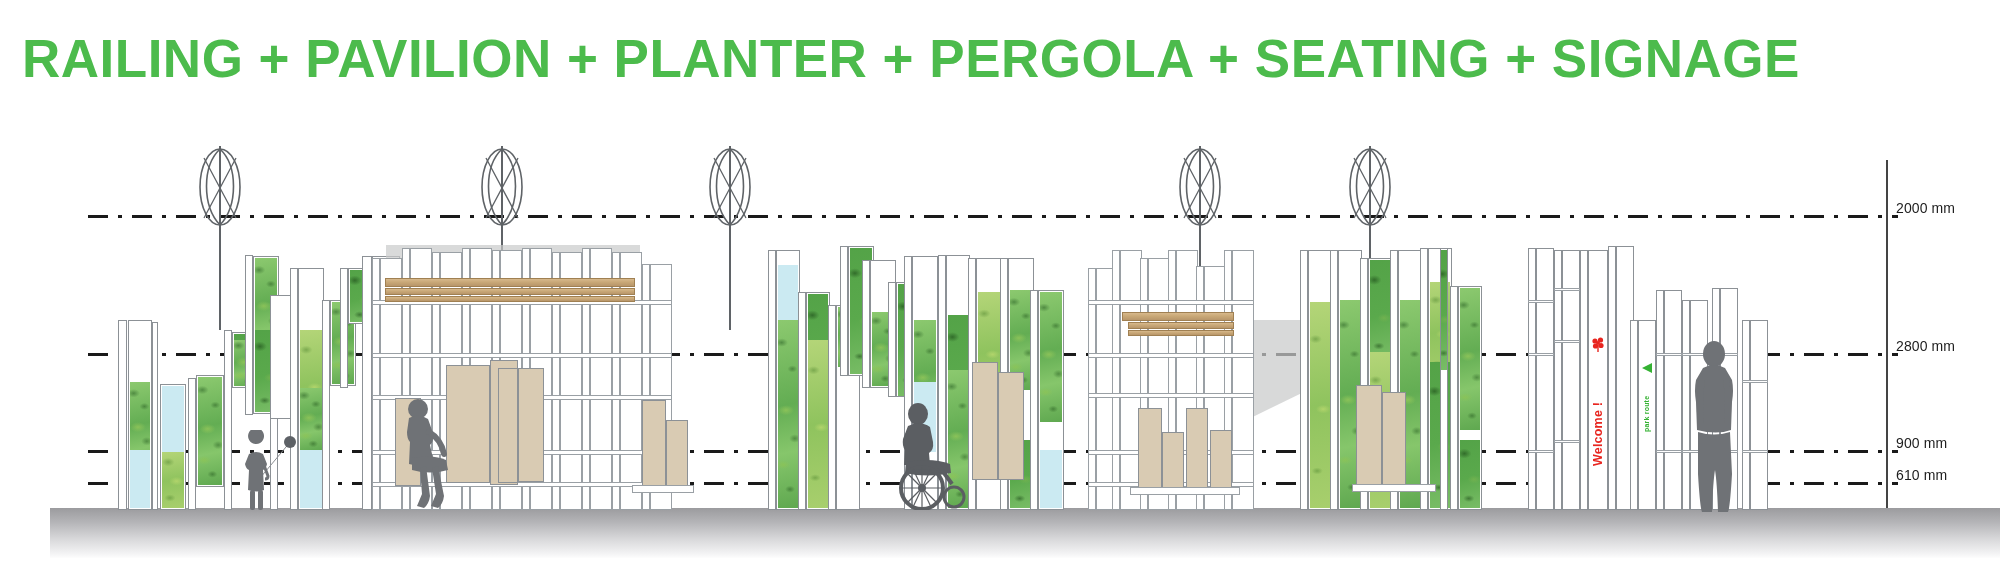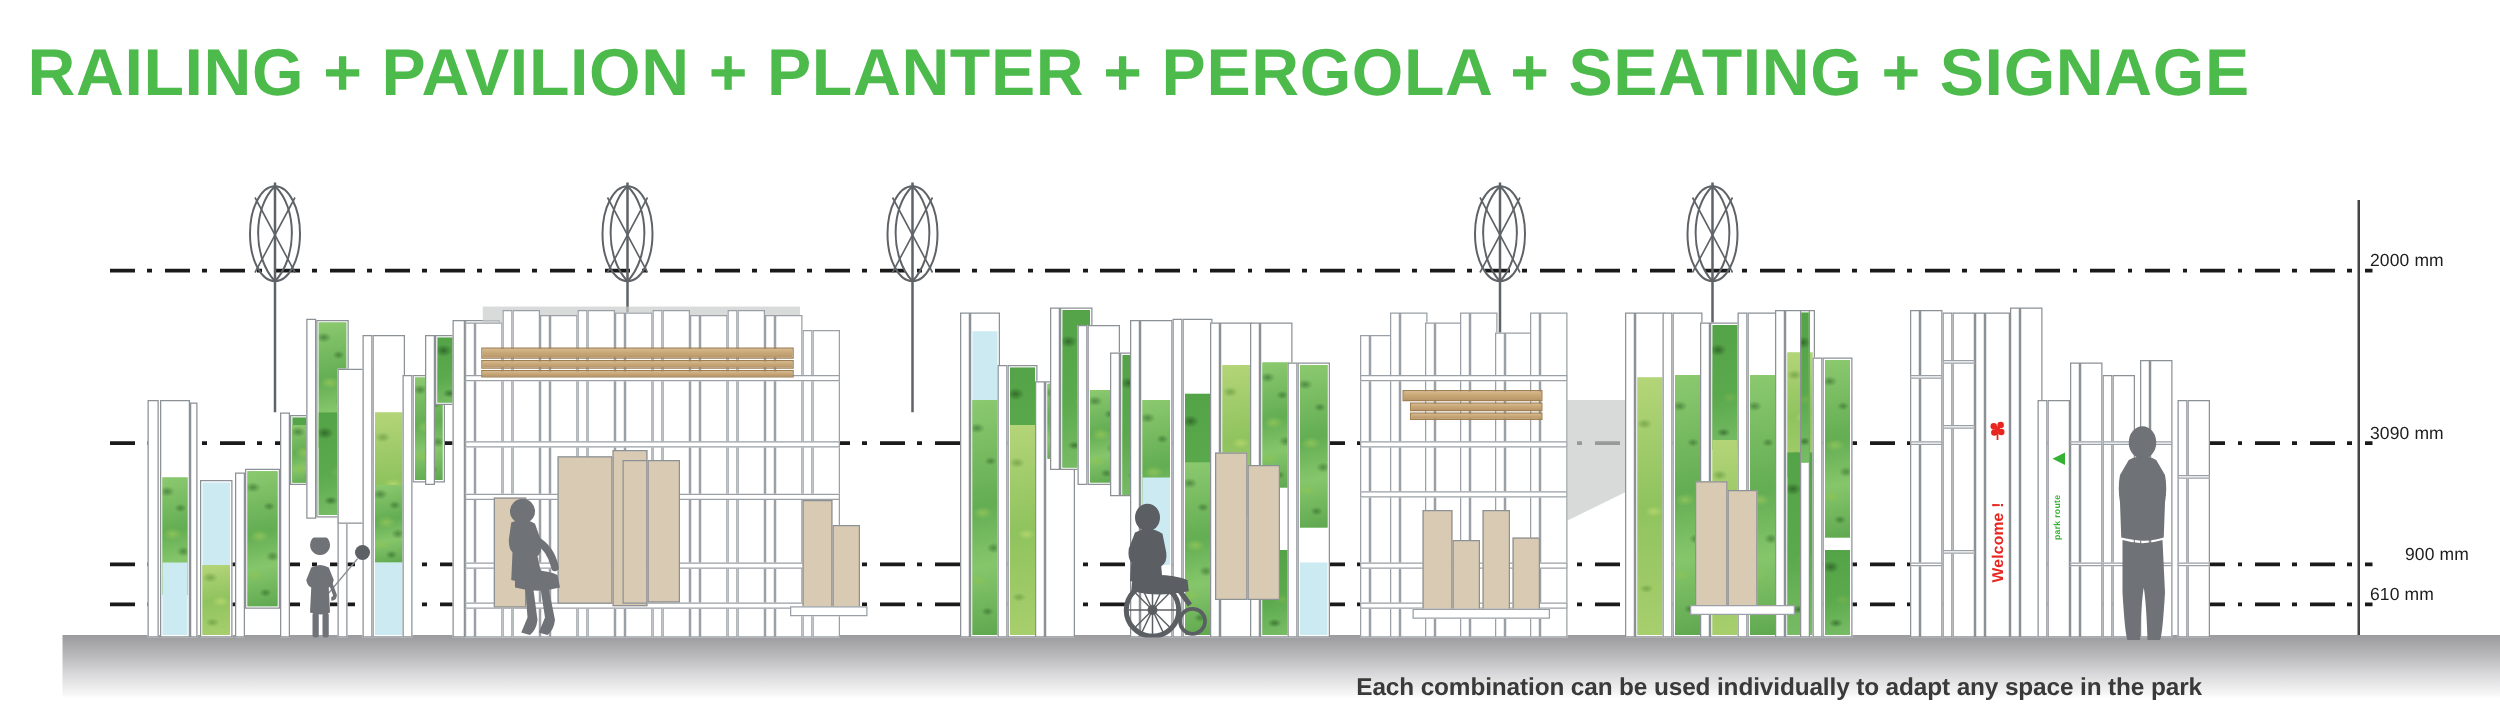--- a/index.html
+++ b/index.html
@@ -499,19 +499,18 @@
         <path d="M19 28 q11 -6 22 0 l7 12 q2 10 0 22 l-1 28 q-14 5 -34 0 l-1 -28 q-2 -12 0 -22 z" fill="#6f7276"></path>
         <path d="M14 92 q16 5 32 0 l2 42 q-2 34 -4 38 l-10 0 q-1 -30 -3 -42 q-2 12 -3 42 l-10 0 q-2 -4 -4 -38 z" fill="#6f7276"></path>
         <path d="M15 40 q-4 20 -1 44 l6 0 q-2 -24 1 -44 z" fill="#6f7276"></path>
         <path d="M45 40 q4 20 1 44 l-6 0 q2 -24 -1 -44 z" fill="#6f7276"></path>
       </svg>
     </div>
   </div>
 
   <div id="dimline"></div>
   <div class="dimlabel" style="left:1896px;top:200px;">2000 mm</div>
-  <div class="dimlabel" style="left:1896px;top:338px;">3090 mm</div>
-  <div class="dimlabel" style="left:1896px;top:435px;margin-left:28px;">900 mm</div>
+  <div class="dimlabel" style="left:1896px;top:338px;">2800 mm</div>
+  <div class="dimlabel" style="left:1896px;top:435px;">900 mm</div>
   <div class="dimlabel" style="left:1896px;top:467px;">610 mm</div>
 
-  <div id="caption">Each combination can be used individually to adapt any space in the park</div>
 
 </div>
 
 </body></html>

